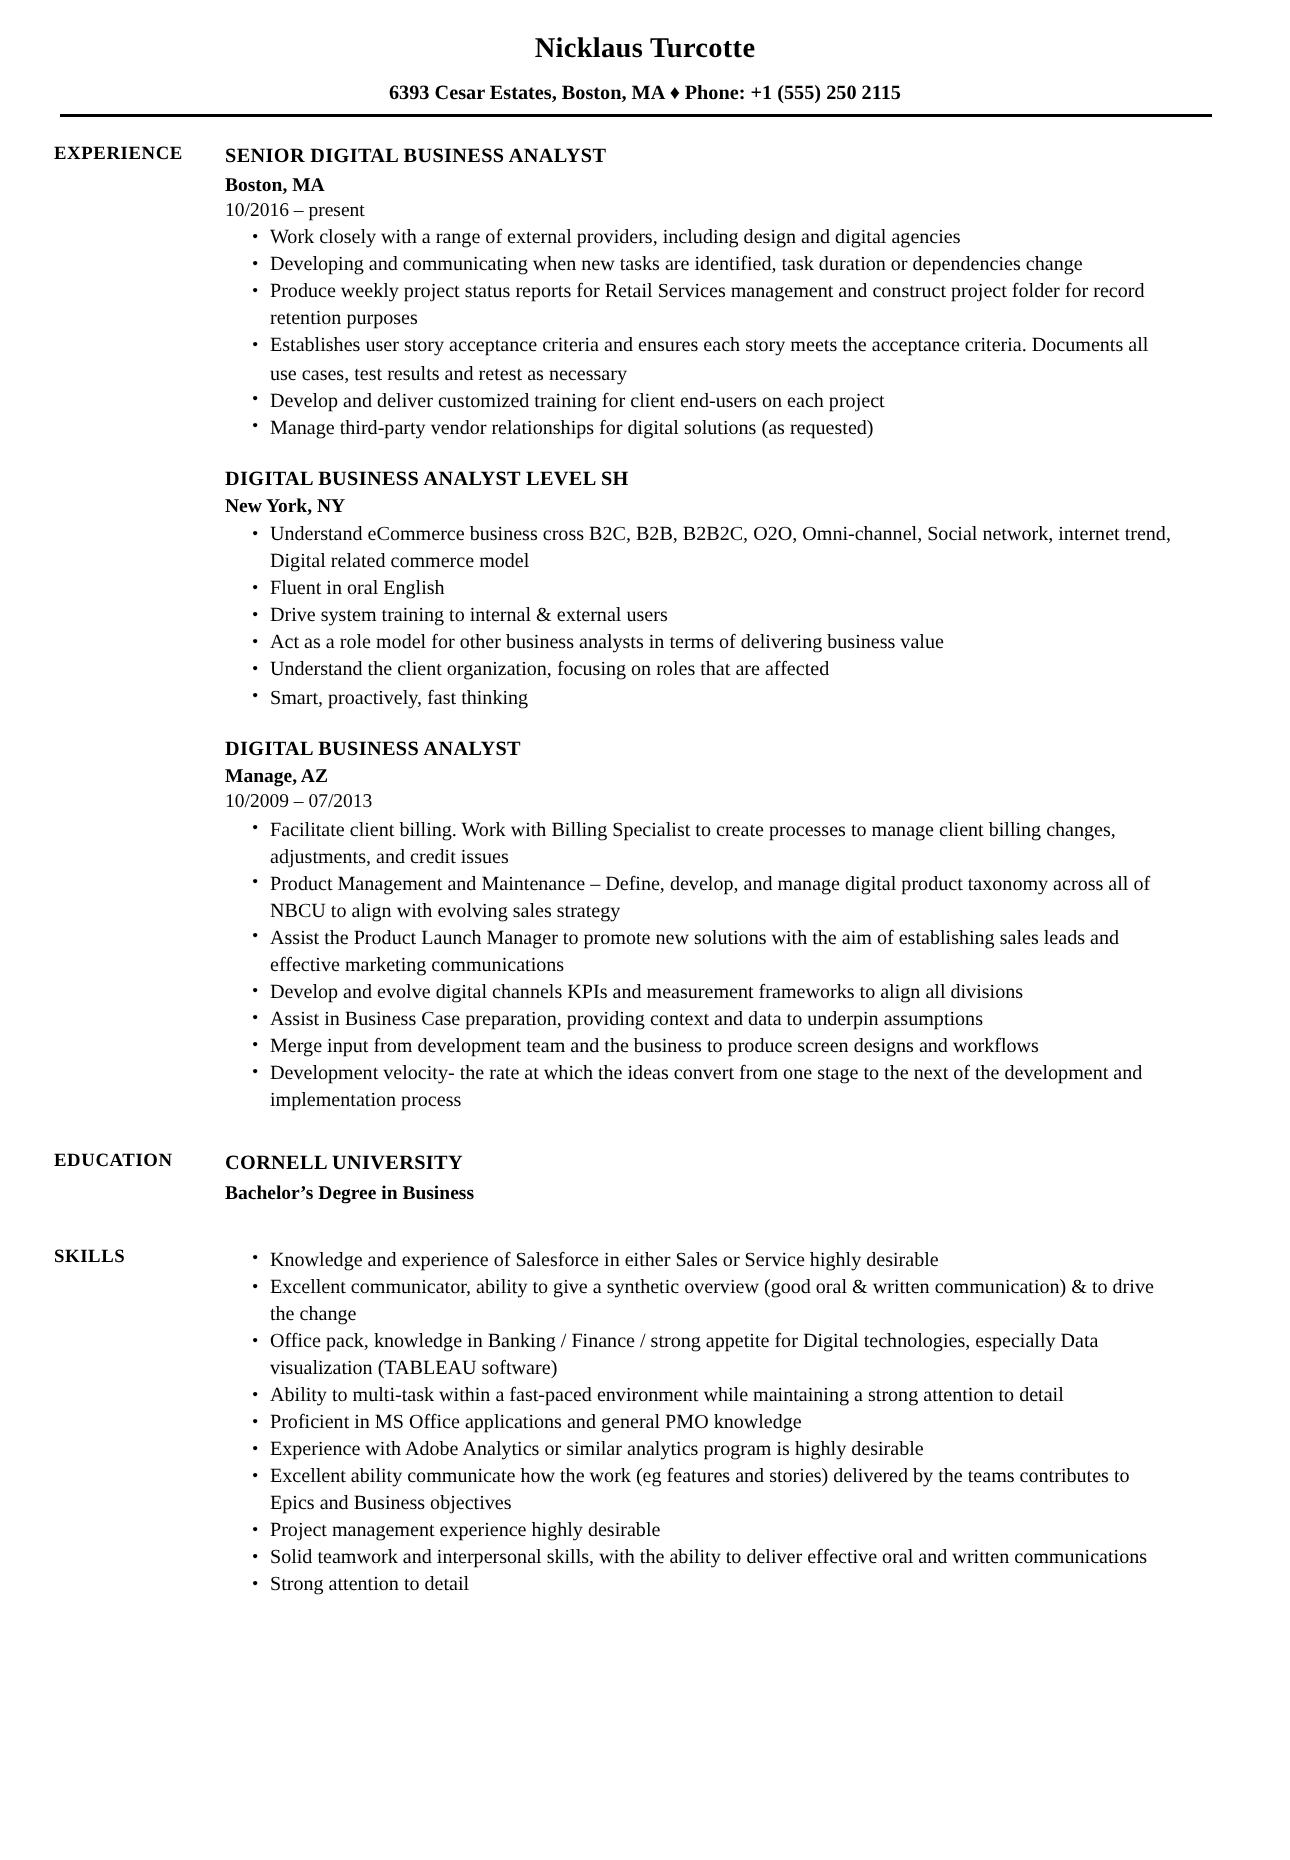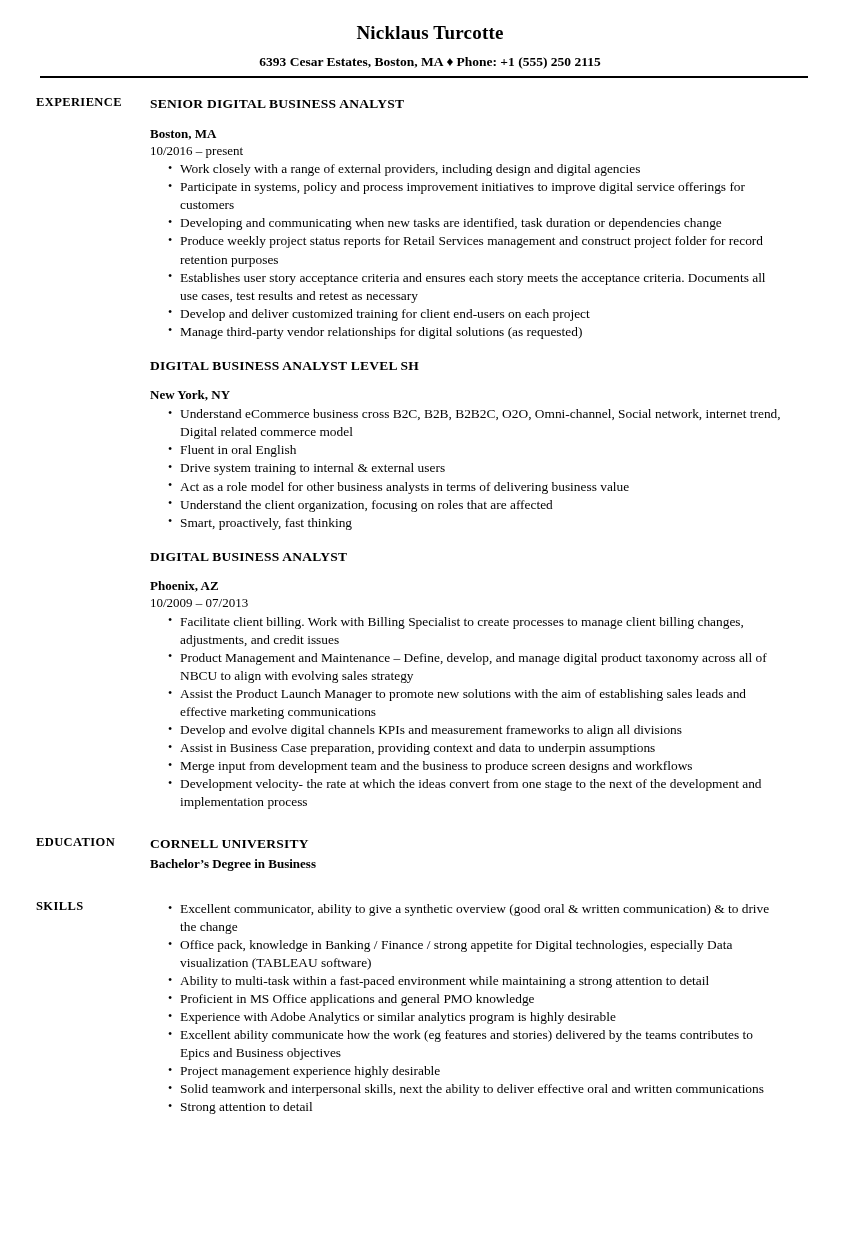--- a/index.html
+++ b/index.html
@@ -87,21 +87,21 @@
   .job-title {
     font-size: 13.5px;
     font-weight: bold;
     letter-spacing: 0.25px;
     line-height: 1.32;
   }
   .job-location {
     font-size: 13px;
     font-weight: bold;
     line-height: 1.3;
-    margin-top: 13px;
+    margin-top: 2px;
   }
   .job-dates {
     font-size: 13px;
     font-weight: normal;
     line-height: 1.28;
   }
 
   
   ul.bullets {
     list-style: none;
@@ -162,21 +162,20 @@
         <div class="section-label">EXPERIENCE</div>
       </div>
       <div class="section-content-col">
 
         <div class="job-entry">
           <div class="job-title">SENIOR DIGITAL BUSINESS ANALYST</div>
           <div class="job-location">Boston, MA</div>
           <div class="job-dates">10/2016 – present</div>
           <ul class="bullets">
             <li>Work closely with a range of external providers, including design and digital agencies</li>
-            <li>Participate in systems, policy and process improvement initiatives to improve digital service offerings for customers</li>
             <li>Developing and communicating when new tasks are identified, task duration or dependencies change</li>
             <li>Produce weekly project status reports for Retail Services management and construct project folder for record retention purposes</li>
             <li>Establishes user story acceptance criteria and ensures each story meets the acceptance criteria. Documents all use cases, test results and retest as necessary</li>
             <li>Develop and deliver customized training for client end-users on each project</li>
             <li>Manage third-party vendor relationships for digital solutions (as requested)</li>
           </ul>
         </div>
 
         <div class="job-gap"></div>
 
@@ -190,21 +189,21 @@
             <li>Act as a role model for other business analysts in terms of delivering business value</li>
             <li>Understand the client organization, focusing on roles that are affected</li>
             <li>Smart, proactively, fast thinking</li>
           </ul>
         </div>
 
         <div class="job-gap"></div>
 
         <div class="job-entry">
           <div class="job-title">DIGITAL BUSINESS ANALYST</div>
-          <div class="job-location">Phoenix, AZ</div>
+          <div class="job-location">Manage, AZ</div>
           <div class="job-dates">10/2009 – 07/2013</div>
           <ul class="bullets">
             <li>Facilitate client billing. Work with Billing Specialist to create processes to manage client billing changes, adjustments, and credit issues</li>
             <li>Product Management and Maintenance – Define, develop, and manage digital product taxonomy across all of NBCU to align with evolving sales strategy</li>
             <li>Assist the Product Launch Manager to promote new solutions with the aim of establishing sales leads and effective marketing communications</li>
             <li>Develop and evolve digital channels KPIs and measurement frameworks to align all divisions</li>
             <li>Assist in Business Case preparation, providing context and data to underpin assumptions</li>
             <li>Merge input from development team and the business to produce screen designs and workflows</li>
             <li>Development velocity- the rate at which the ideas convert from one stage to the next of the development and implementation process</li>
           </ul>
@@ -226,27 +225,28 @@
     </div>
 
     <div class="section-gap-skills"></div>
 
     <div class="section">
       <div class="section-label-col">
         <div class="section-label">SKILLS</div>
       </div>
       <div class="section-content-col">
         <ul class="bullets">
+          <li>Knowledge and experience of Salesforce in either Sales or Service highly desirable</li>
           <li>Excellent communicator, ability to give a synthetic overview (good oral &amp; written communication) &amp; to drive the change</li>
           <li>Office pack, knowledge in Banking / Finance / strong appetite for Digital technologies, especially Data visualization (TABLEAU software)</li>
           <li>Ability to multi-task within a fast-paced environment while maintaining a strong attention to detail</li>
           <li>Proficient in MS Office applications and general PMO knowledge</li>
           <li>Experience with Adobe Analytics or similar analytics program is highly desirable</li>
           <li>Excellent ability communicate how the work (eg features and stories) delivered by the teams contributes to Epics and Business objectives</li>
           <li>Project management experience highly desirable</li>
-          <li>Solid teamwork and interpersonal skills, next the ability to deliver effective oral and written communications</li>
+          <li>Solid teamwork and interpersonal skills, with the ability to deliver effective oral and written communications</li>
           <li>Strong attention to detail</li>
         </ul>
       </div>
     </div>
 
   </div>
 </div>
 
 </body></html>

